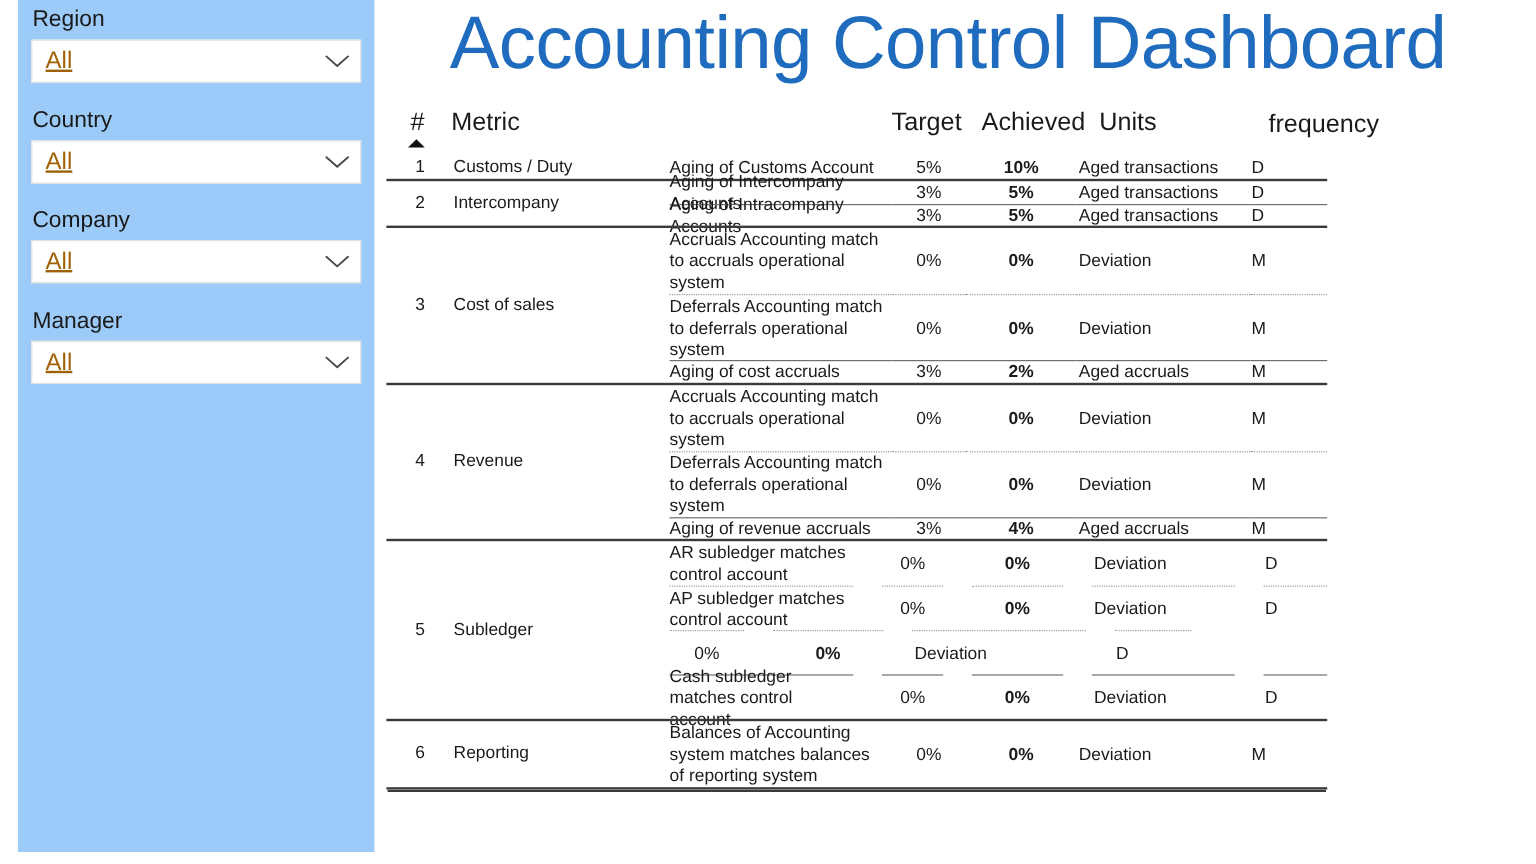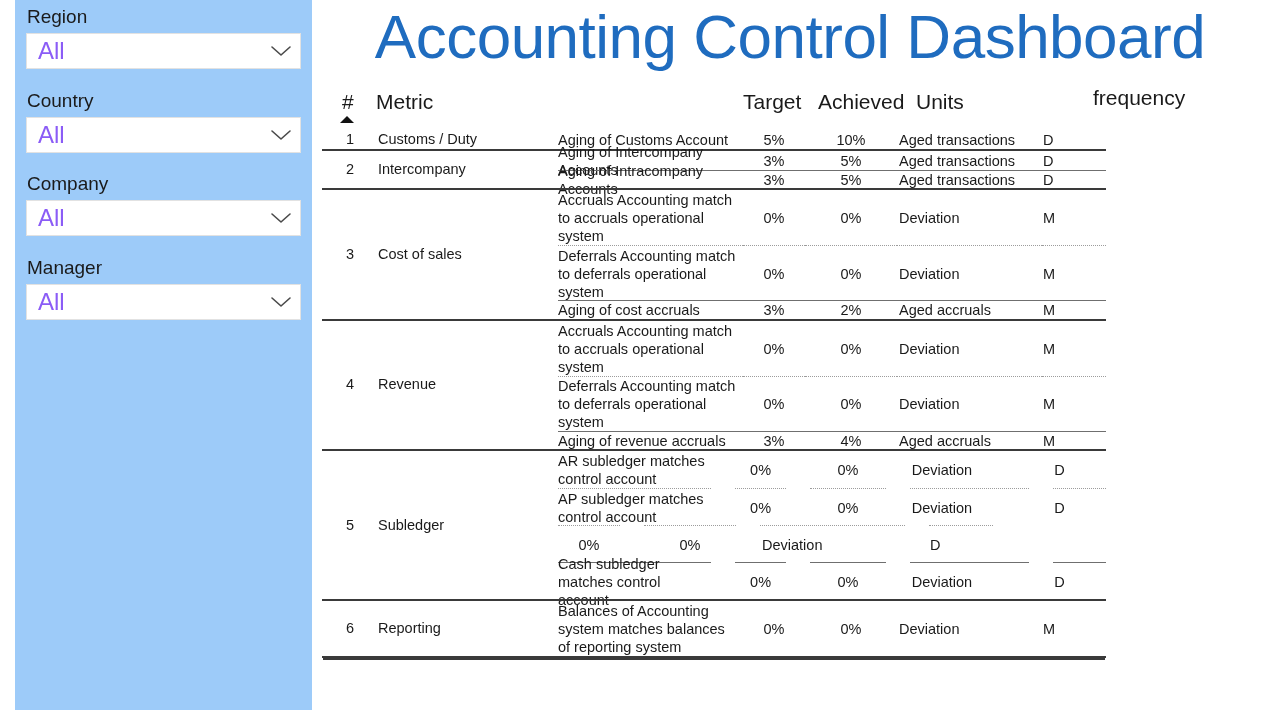--- a/index.html
+++ b/index.html
@@ -54,23 +54,24 @@
     border: 1px solid #E2E2E2;
     box-sizing: border-box;
     display: flex;
     align-items: center;
     justify-content: space-between;
     padding: 0 8px 0 11px;
     box-shadow: 0 0 0 0 rgba(0,0,0,0);
   }
   .filter-value {
     font-family: "Liberation Sans", sans-serif;
-    font-size: 24px;
-    color: #8b5cf6;
+    font-size: 20px;
+    color: #a16207;
     line-height: 20px;
+    text-decoration: underline;
   }
   .chev {
     display: block;
     width: 22px;
     height: 14px;
     flex: 0 0 auto;
   }
   .chev svg { display: block; }
 
   
@@ -109,21 +110,21 @@
     color: #1a1a1a;
     font-weight: 400;
     white-space: nowrap;
     top: 4px;
   }
   .th-num   { left: 20px; }
   .th-metric{ left: 54px; }
   .th-target{ left: 421px; }
   .th-ach   { left: 496px; }
   .th-units { left: 594px; }
-  .th-freq  { left: 735px; top: 0; margin-left: 36px; }
+  .th-freq  { left: 735px; top: 6px; }
 
   .sort-caret {
     position: absolute;
     left: 18px;
     top: 30px;
     width: 0;
     height: 0;
     border-left: 7px solid transparent;
     border-right: 7px solid transparent;
     border-bottom: 7px solid #111111;
@@ -187,21 +188,21 @@
   .mrow + .mrow .cellbox.solidtop { border-top: 1px solid #6f6f6f; }
   .cellbox {
     box-sizing: border-box;
     display: flex;
     align-items: center;
     align-self: stretch;
     padding-top: 1px;
   }
   .c-desc   { width: 185px; padding-right: 6px; }
   .c-target { width: 62px; justify-content: center; }
-  .c-ach    { width: 92px; justify-content: center; }
+  .c-ach    { width: 92px; justify-content: center; font-weight: bold; }
   .c-units  { width: 145px; padding-left: 2px; }
   .c-freq   { width: 64px; padding-left: 1px; }
 
   .ctxt {
     font-family: "Liberation Sans", sans-serif;
     font-size: 14.5px;
     line-height: 18px;
     color: #1a1a1a;
   }
   .c-desc .ctxt { display: block; }

